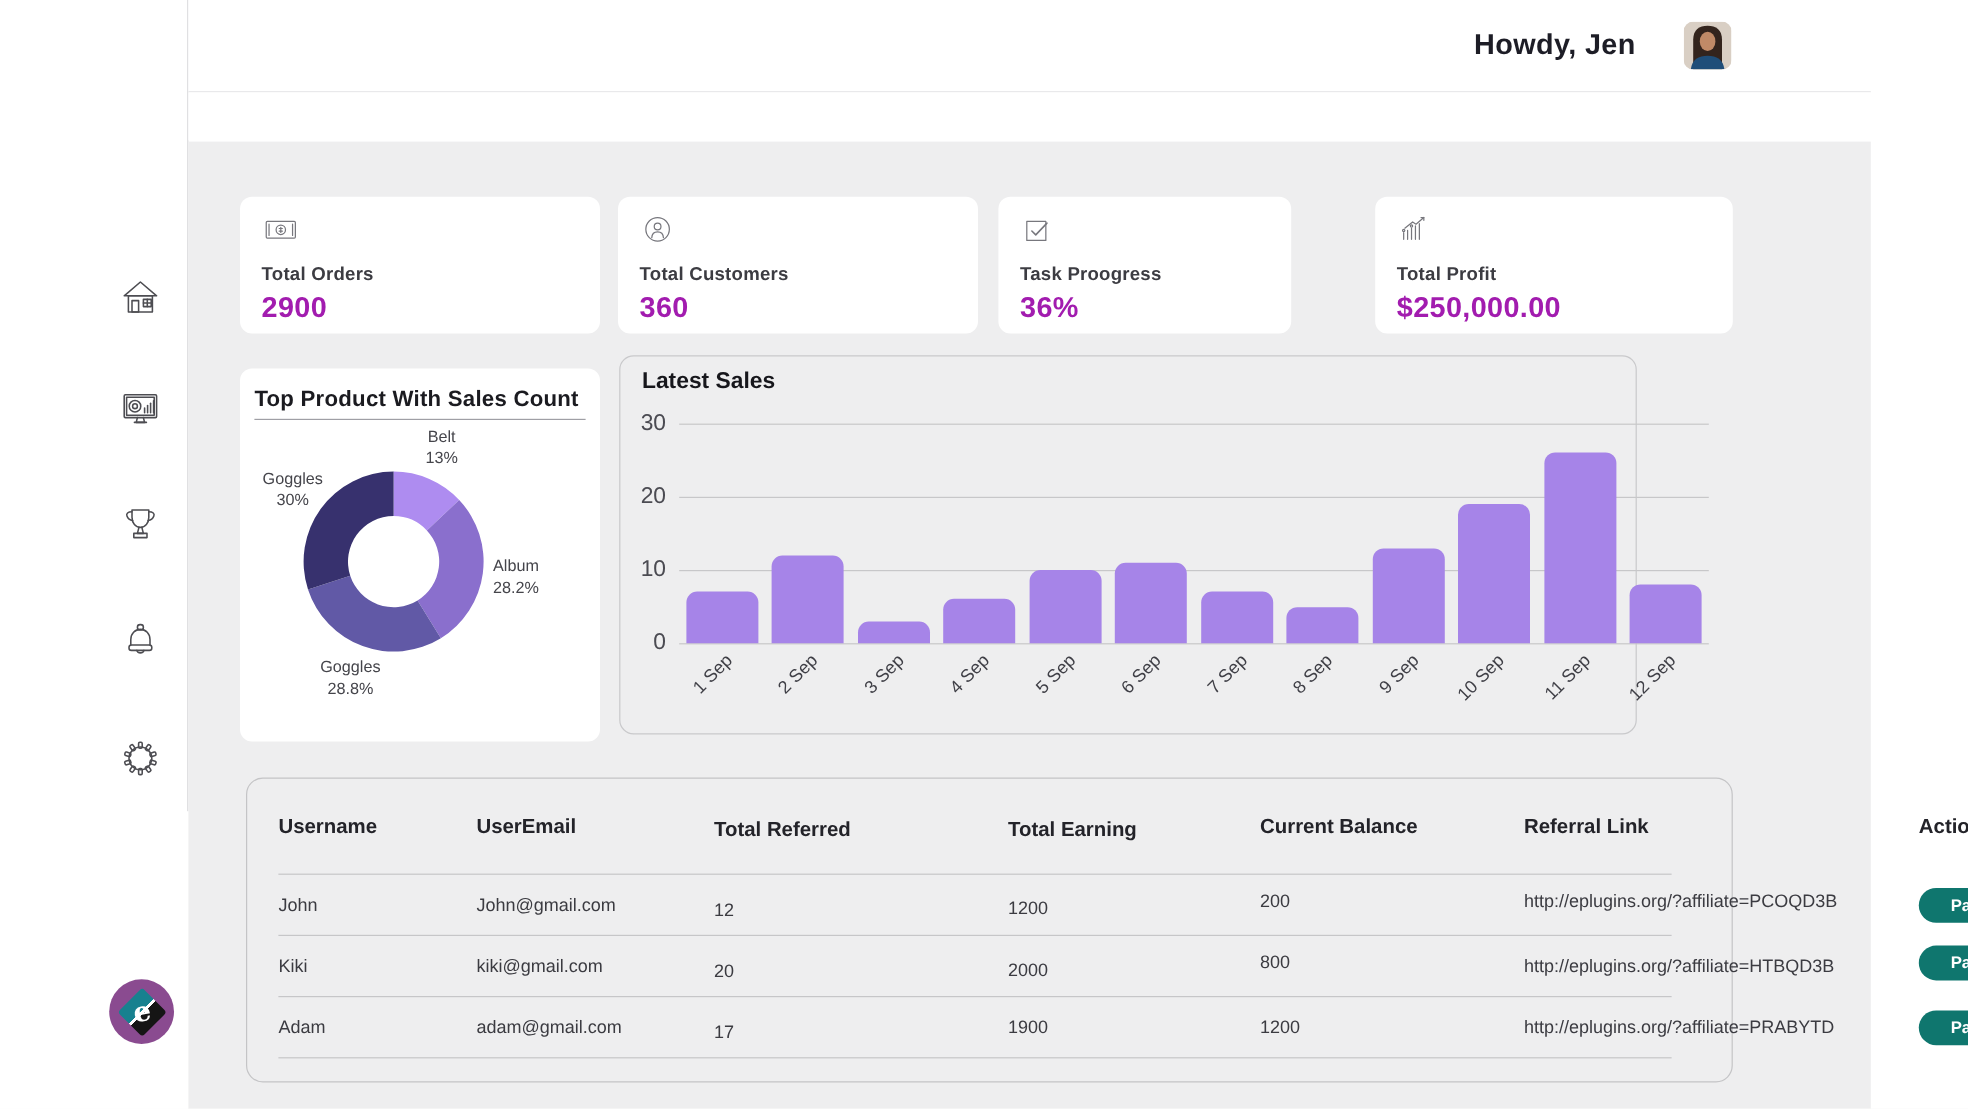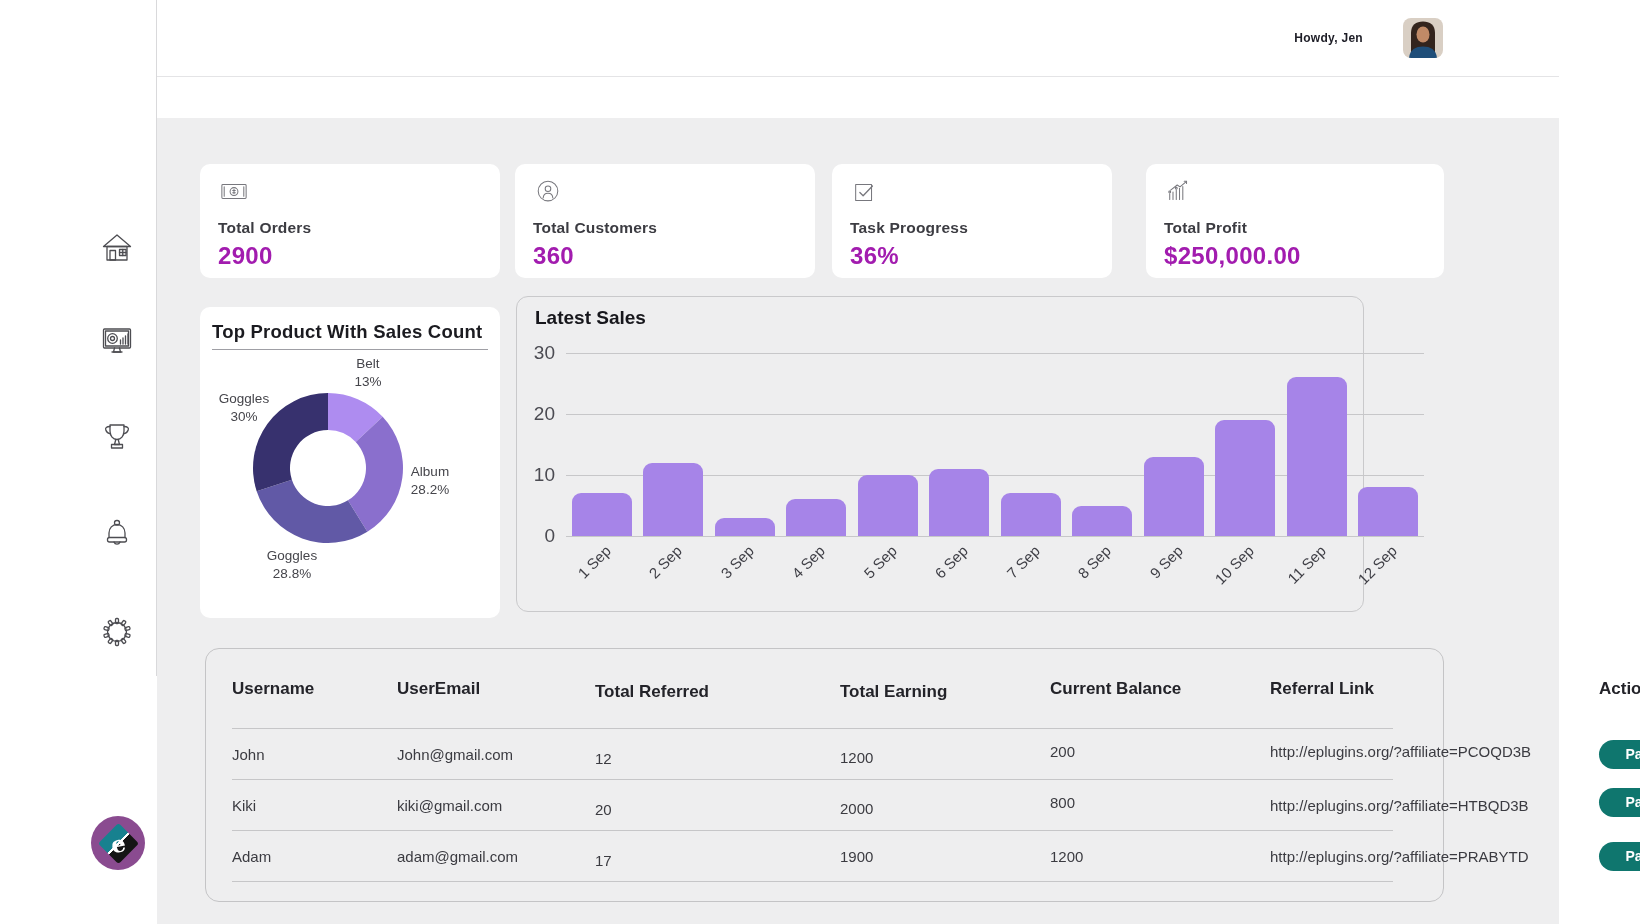--- a/index.html
+++ b/index.html
@@ -16,29 +16,29 @@
         background:#8a4b90;display:flex;align-items:center;justify-content:center;}
   .logo-diamond{width:29px;height:29px;border-radius:3px;transform:rotate(45deg);
         background:linear-gradient(90deg,#17818f 46%,#ffffff 46% 54%,#151515 54%);}
   .logo-e{position:absolute;color:#fff;font-size:23px;font-weight:700;
         font-family:"DejaVu Serif",serif;transform:rotate(-10deg);line-height:1;}
 
   
   .main{position:absolute;left:157px;top:0;width:1402px;height:924px;}
   .topbar{height:77px;background:#fff;border-bottom:1px solid #e4e4e6;display:flex;
         align-items:center;justify-content:flex-end;padding-right:116px;gap:40px;box-sizing:border-box;}
-  .greeting{font-size:12px;font-weight:700;color:#1d1d26;letter-spacing:.3px;}
+  .greeting{font-size:24px;font-weight:700;color:#1d1d26;letter-spacing:.3px;}
   .avatar{width:40px;height:40px;border-radius:8px;overflow:hidden;cursor:pointer;flex:0 0 auto;}
   .subbar{height:40px;background:#fff;}
   .content{position:absolute;left:0;top:118px;width:1402px;height:806px;background:#eeeeef;}
 
   
   .stat-card{position:absolute;top:46px;height:114px;background:#fff;border-radius:10px;
         padding:14px 18px;box-sizing:border-box;}
-  .s0{left:43px;width:300px}.s1{left:358px;width:300px}.s2{left:675px;width:280px}.s3{left:989px;width:298px}
+  .s0{left:43px;width:300px}.s1{left:358px;width:300px}.s2{left:675px;width:244px}.s3{left:989px;width:298px}
   .stat-icon{height:28px;margin-bottom:9px;}
   .stat-label{font-size:15.5px;font-weight:700;color:#3c3c42;letter-spacing:.2px;}
   .stat-value{font-size:24px;font-weight:700;color:#a21caf;margin-top:5px;letter-spacing:.3px;}
 
   
   .donut-card{position:absolute;left:43px;top:189px;width:300px;height:311px;background:#fff;border-radius:10px;}
   .donut-title{margin:14px 12px 0 12px;padding-bottom:6px;border-bottom:1px solid #9f9fa5;
         font-size:18.5px;font-weight:700;color:#1b1b20;letter-spacing:.2px;}
   .donut-svg{position:absolute;left:0;top:46px;}
   .dlabel{position:absolute;text-align:center;font-size:13.5px;color:#45454b;line-height:1.35;}

